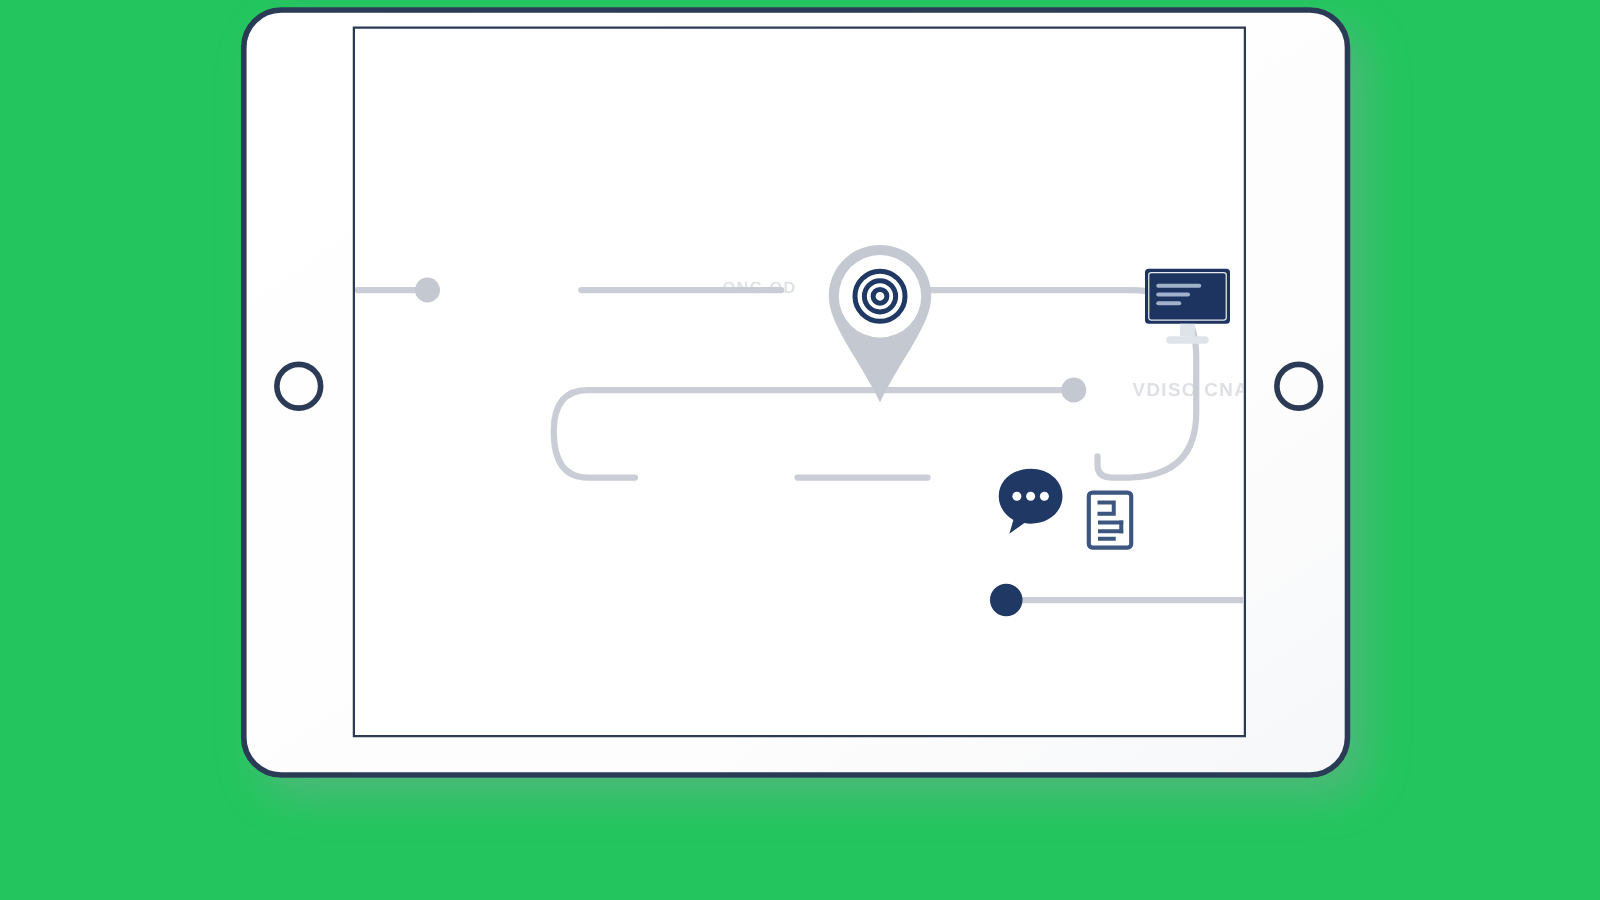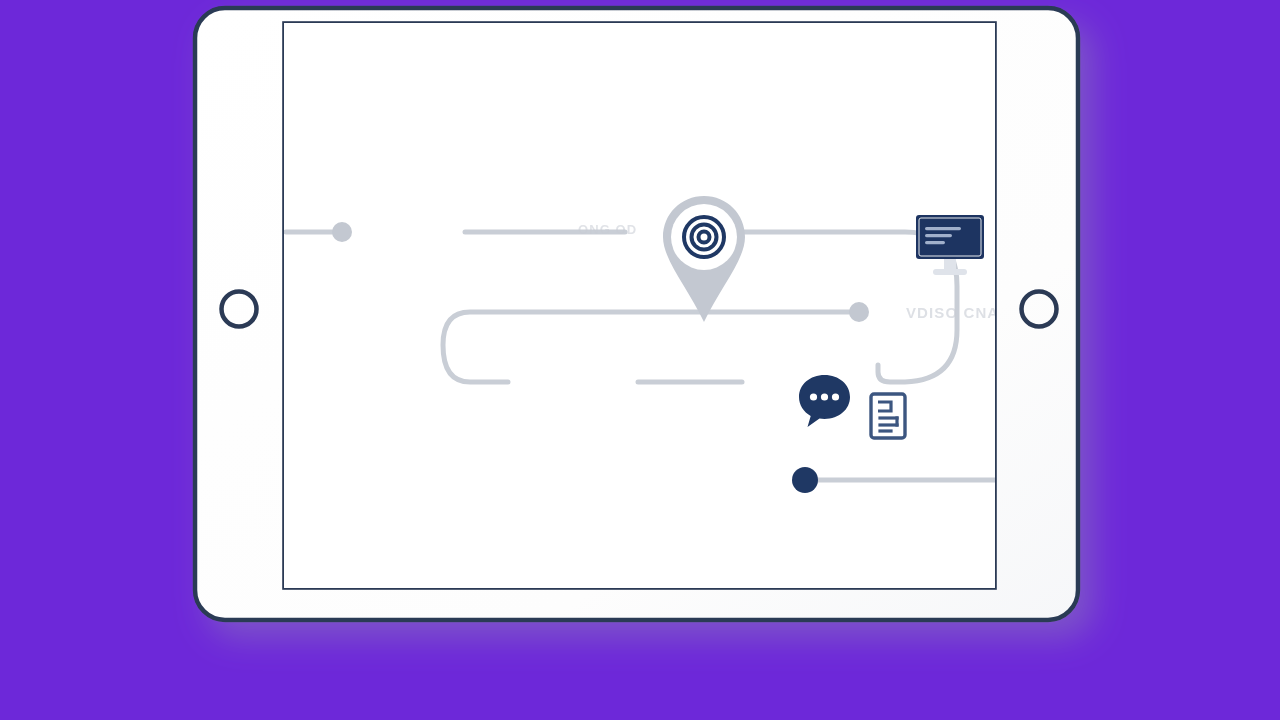--- a/index.html
+++ b/index.html
@@ -9,21 +9,21 @@
     height: 720px;
     overflow: hidden;
     background: #ffffff;
     font-family: "Liberation Sans", sans-serif;
   }
 
   #stage {
     position: relative;
     width: 1280px;
     height: 720px;
-    background: #6d28d9;
+    background: #22c55e;
   }
 
   
   .tablet-wrap {
     position: absolute;
     left: 0; top: 0;
     width: 1280px;
     height: 720px;
   }
 

